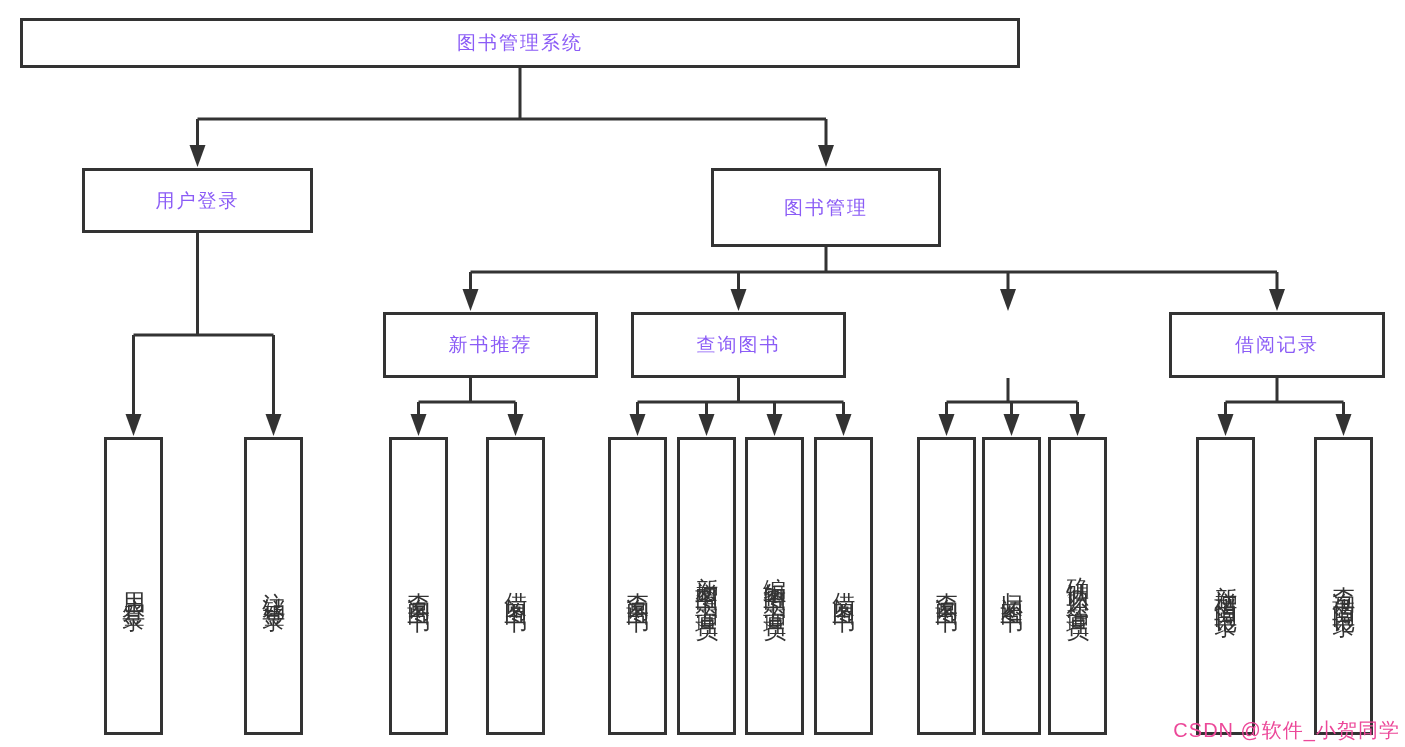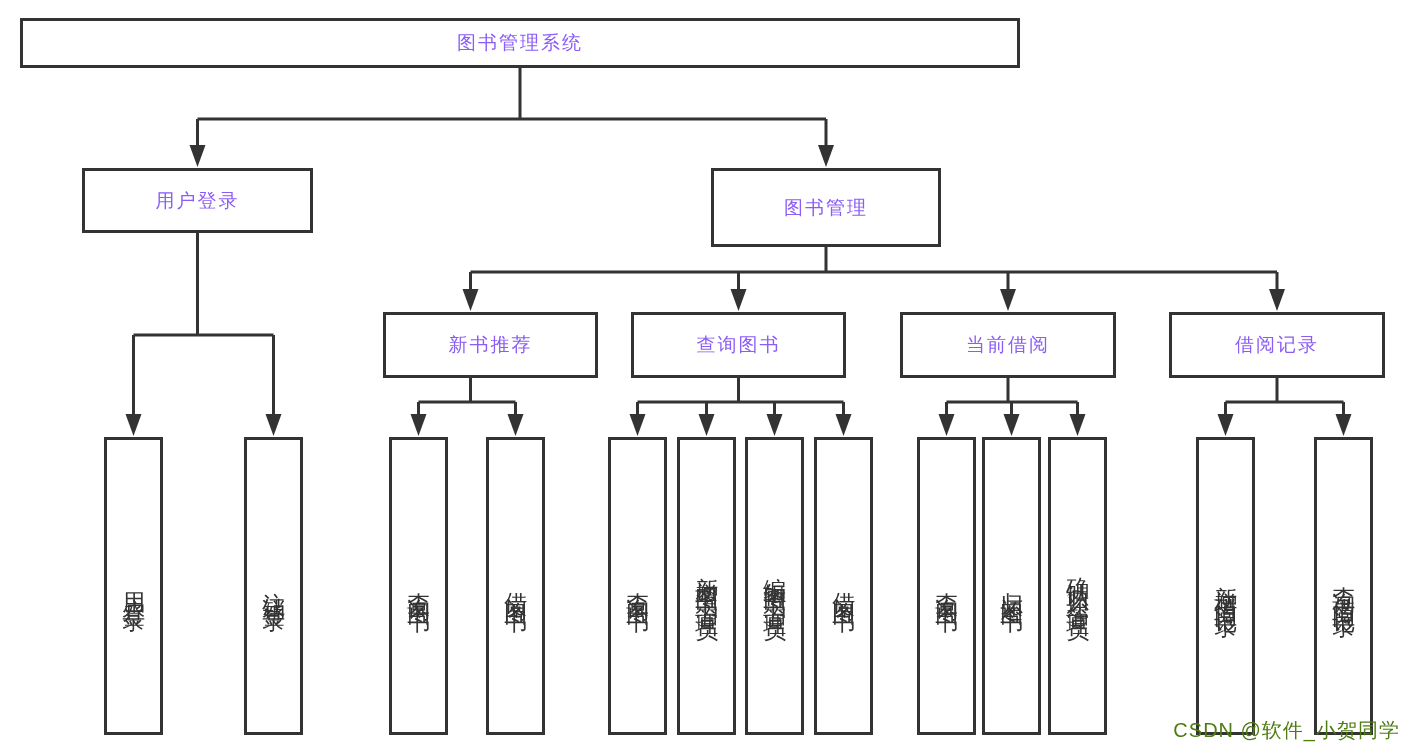--- a/index.html
+++ b/index.html
@@ -15,21 +15,21 @@
     position:absolute;box-sizing:border-box;background:#ffffff;
     border:3px solid #333333;top:437px;width:59px;height:298px;z-index:2;
   }
   .vtext{
     position:absolute;left:50%;top:50%;transform:translate(-50%,-50%);
     writing-mode:vertical-rl;text-orientation:mixed;white-space:nowrap;
     font-size:23px;letter-spacing:6px;line-height:1.1;color:#333333;
   }
   .watermark{
     position:absolute;right:5px;bottom:3px;z-index:5;
-    font-size:20px;color:#4d7c0f;letter-spacing:1px;white-space:nowrap;
+    font-size:20px;color:#ec4899;letter-spacing:1px;white-space:nowrap;
   }
   svg path{stroke:#333333;stroke-width:3;fill:none;}
   svg polygon{fill:#333333;stroke:none;}
 </style>
 </head>
 <body>
 
 <div class="stage">
 
   <svg class="connector-layer" viewBox="0 0 1405 747" xmlns="http://www.w3.org/2000/svg">
@@ -92,23 +92,20 @@
   <div class="hnode" style="left:711px;top:168px;width:230px;height:79px;">
     <span>图书管理</span>
   </div>
 
   <div class="hnode" style="left:363px;top:312px;width:215px;height:66px;margin-left:20px;">
     <span>新书推荐</span>
   </div>
   <div class="hnode" style="left:631px;top:312px;width:215px;height:66px;">
     <span>查询图书</span>
   </div>
-  <div class="hnode" style="left:900px;top:312px;width:216px;height:66px;">
-    <span>当前借阅</span>
-  </div>
   <div class="hnode" style="left:1169px;top:312px;width:216px;height:66px;">
     <span>借阅记录</span>
   </div>
 
   <div class="vnode" style="left:104px;">
     <span class="vtext">用户登录</span>
   </div>
   <div class="vnode" style="left:244px;">
     <span class="vtext">注销登录</span>
   </div>

